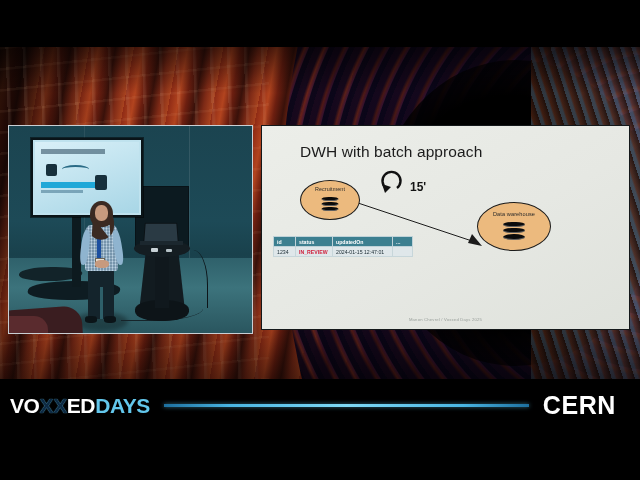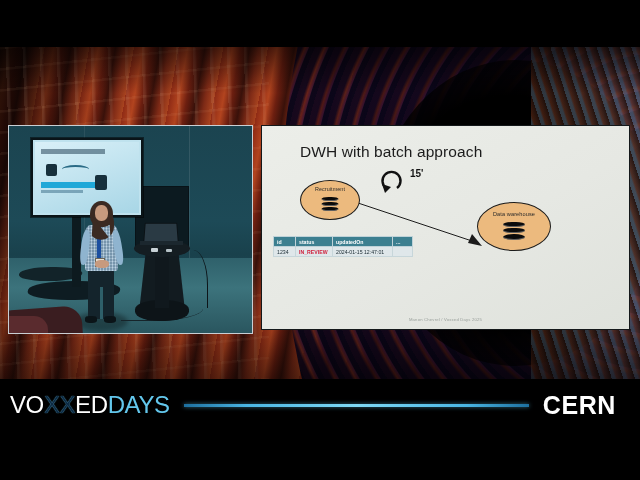--- a/index.html
+++ b/index.html
@@ -209,22 +209,22 @@
   .dbi .disc {
     height:4px; background:#0b0b0b; border-radius:50%/60%;
     margin-bottom:.8px; box-shadow:inset 0 -1px 0 rgba(255,255,255,.35);
   }
   .ell-warehouse .dbi .disc { height:5.2px; margin-bottom:1px; }
   
   .connector { position:absolute; left:96px; top:77px; width:124px; height:43px; }
   
   .loop { position:absolute; left:118px; top:42px; width:26px; height:26px; }
   .loop-label {
-    position:absolute; left:148px; top:42px;
-    font-size:10px; font-weight:bold; color:#141414;
+    position:absolute; left:148px; top:54px;
+    font-size:12px; font-weight:bold; color:#141414;
   }
   
   .tbl {
     position:absolute; left:11px; top:110px;
     border-collapse:collapse; font-size:5.2px; table-layout:fixed;
   }
   .tbl th {
     background:#3c7f90; color:#ffffff; text-align:left;
     padding:1.6px 3px; font-weight:bold; border:.4px solid #bfd2d8;
   }
@@ -239,21 +239,21 @@
     position:absolute; left:0; right:0; bottom:7px; text-align:center;
     font-size:4.2px; color:#9aa09c; letter-spacing:.2px;
   }
 
   
   .brand {
     position:absolute; left:0; bottom:58px; width:640px; height:34px;
     display:flex; align-items:center; background:#000;
   }
   .brand-logo {
-    font-size:24px; font-weight:normal; letter-spacing:-.4px;
+    font-size:21px; font-weight:bold; letter-spacing:-.4px;
     margin-left:10px; white-space:nowrap; line-height:1;
   }
   .lg-voxx { color:#ffffff; }
   .lg-xx   { color:#0e2a44; text-shadow:0 0 1px #6fd2f2; }
   .lg-ed   { color:#ffffff; }
   .lg-days { color:#63c7ec; }
   .brand-rule {
     flex:1; height:3px; margin:0 14px;
     background:linear-gradient(90deg,#1d6f9e 0%,#49b5e2 18%,#7fd9f5 50%,#49b5e2 82%,#1d6f9e 100%);
     box-shadow:0 0 4px rgba(90,200,240,.55);

